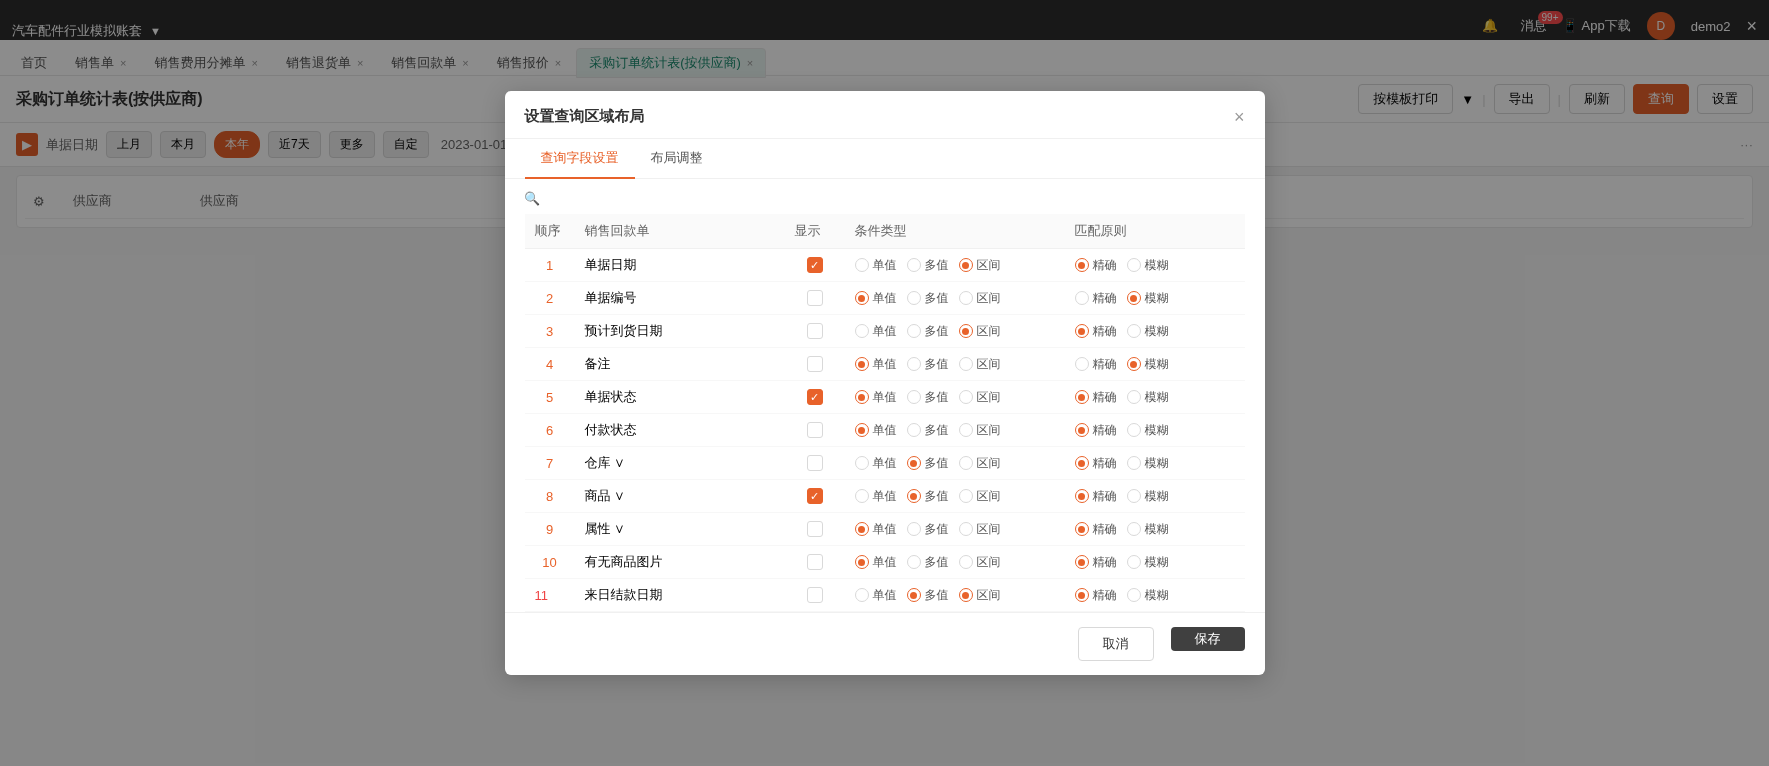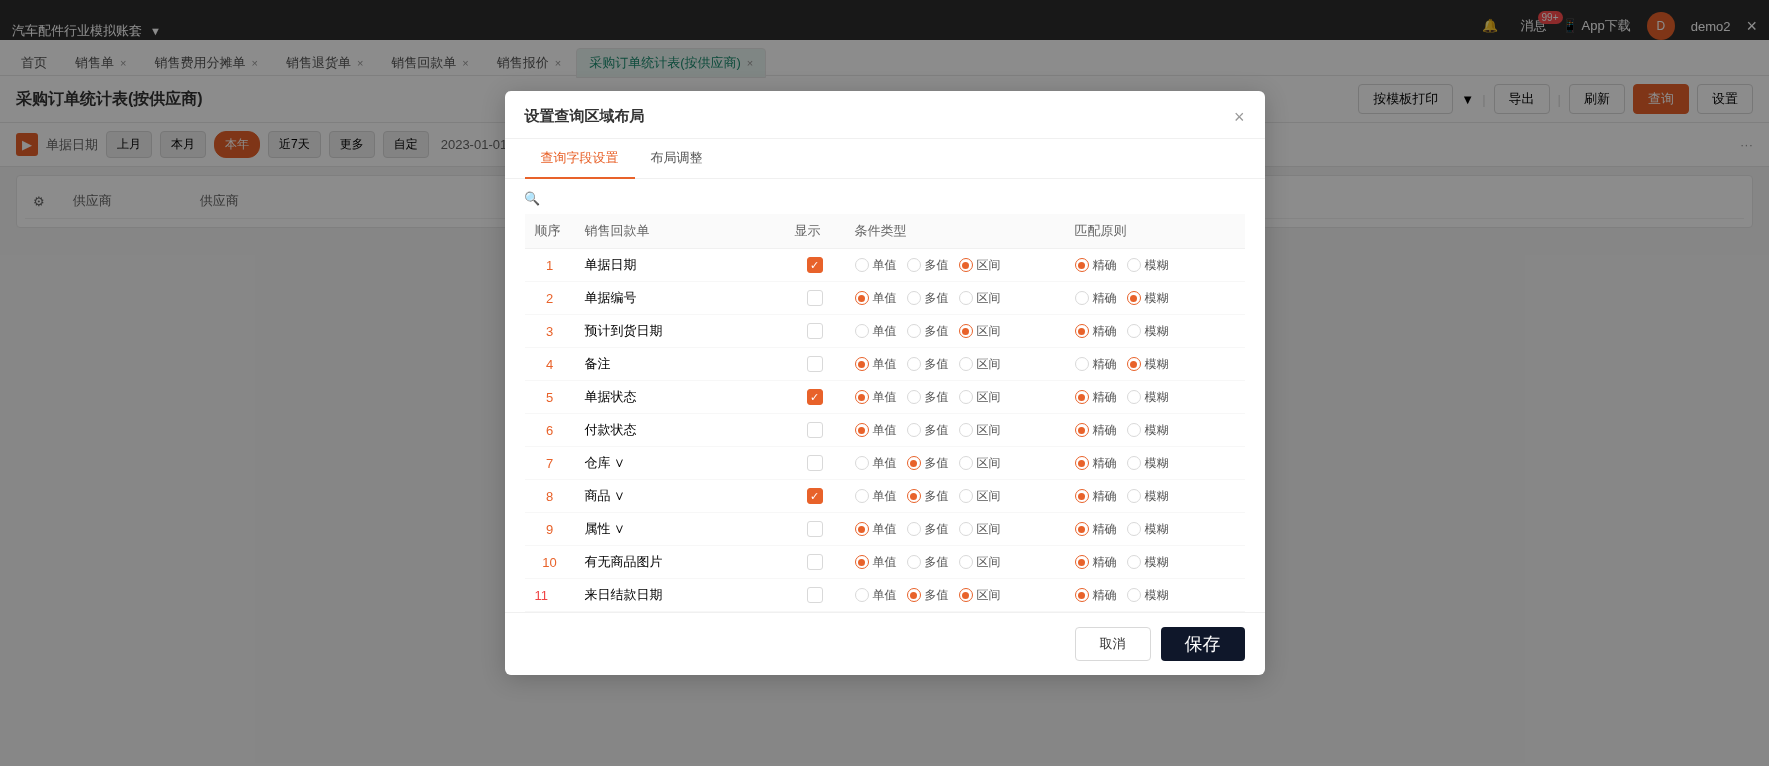--- a/index.html
+++ b/index.html
@@ -219,42 +219,42 @@
       width: 7px; height: 7px;
       border-radius: 50%;
       background: #e8622a;
     }
 
     
     .modal-footer {
       padding: 14px 20px;
       display: flex;
       justify-content: flex-end;
-      gap: 10px;
+      gap: 17px;
       border-top: 1px solid #f0f0f0;
     }
     .btn-cancel {
       height: 34px;
       padding: 0 24px;
       border: 1px solid #d9d9d9;
       border-radius: 4px;
       background: #fff;
       cursor: pointer;
       font-size: 13px;
       color: #333;
     }
     .btn-save {
-      height: 34px;
+      height: 24px;
       padding: 0 24px;
       border: none;
       border-radius: 4px;
-      background: #0f172a;
+      background: #404040;
       color: #fff;
       cursor: pointer;
-      font-size: 18px;
+      font-size: 13px;
     }
 
     
     .modal-table-wrap::-webkit-scrollbar { width: 6px; }
     .modal-table-wrap::-webkit-scrollbar-track { background: #f5f5f5; }
     .modal-table-wrap::-webkit-scrollbar-thumb { background: #ccc; border-radius: 3px; }
     .action-btn {
       padding: 5px 14px;
       border-radius: 4px;
       border: 1px solid #d9d9d9;

